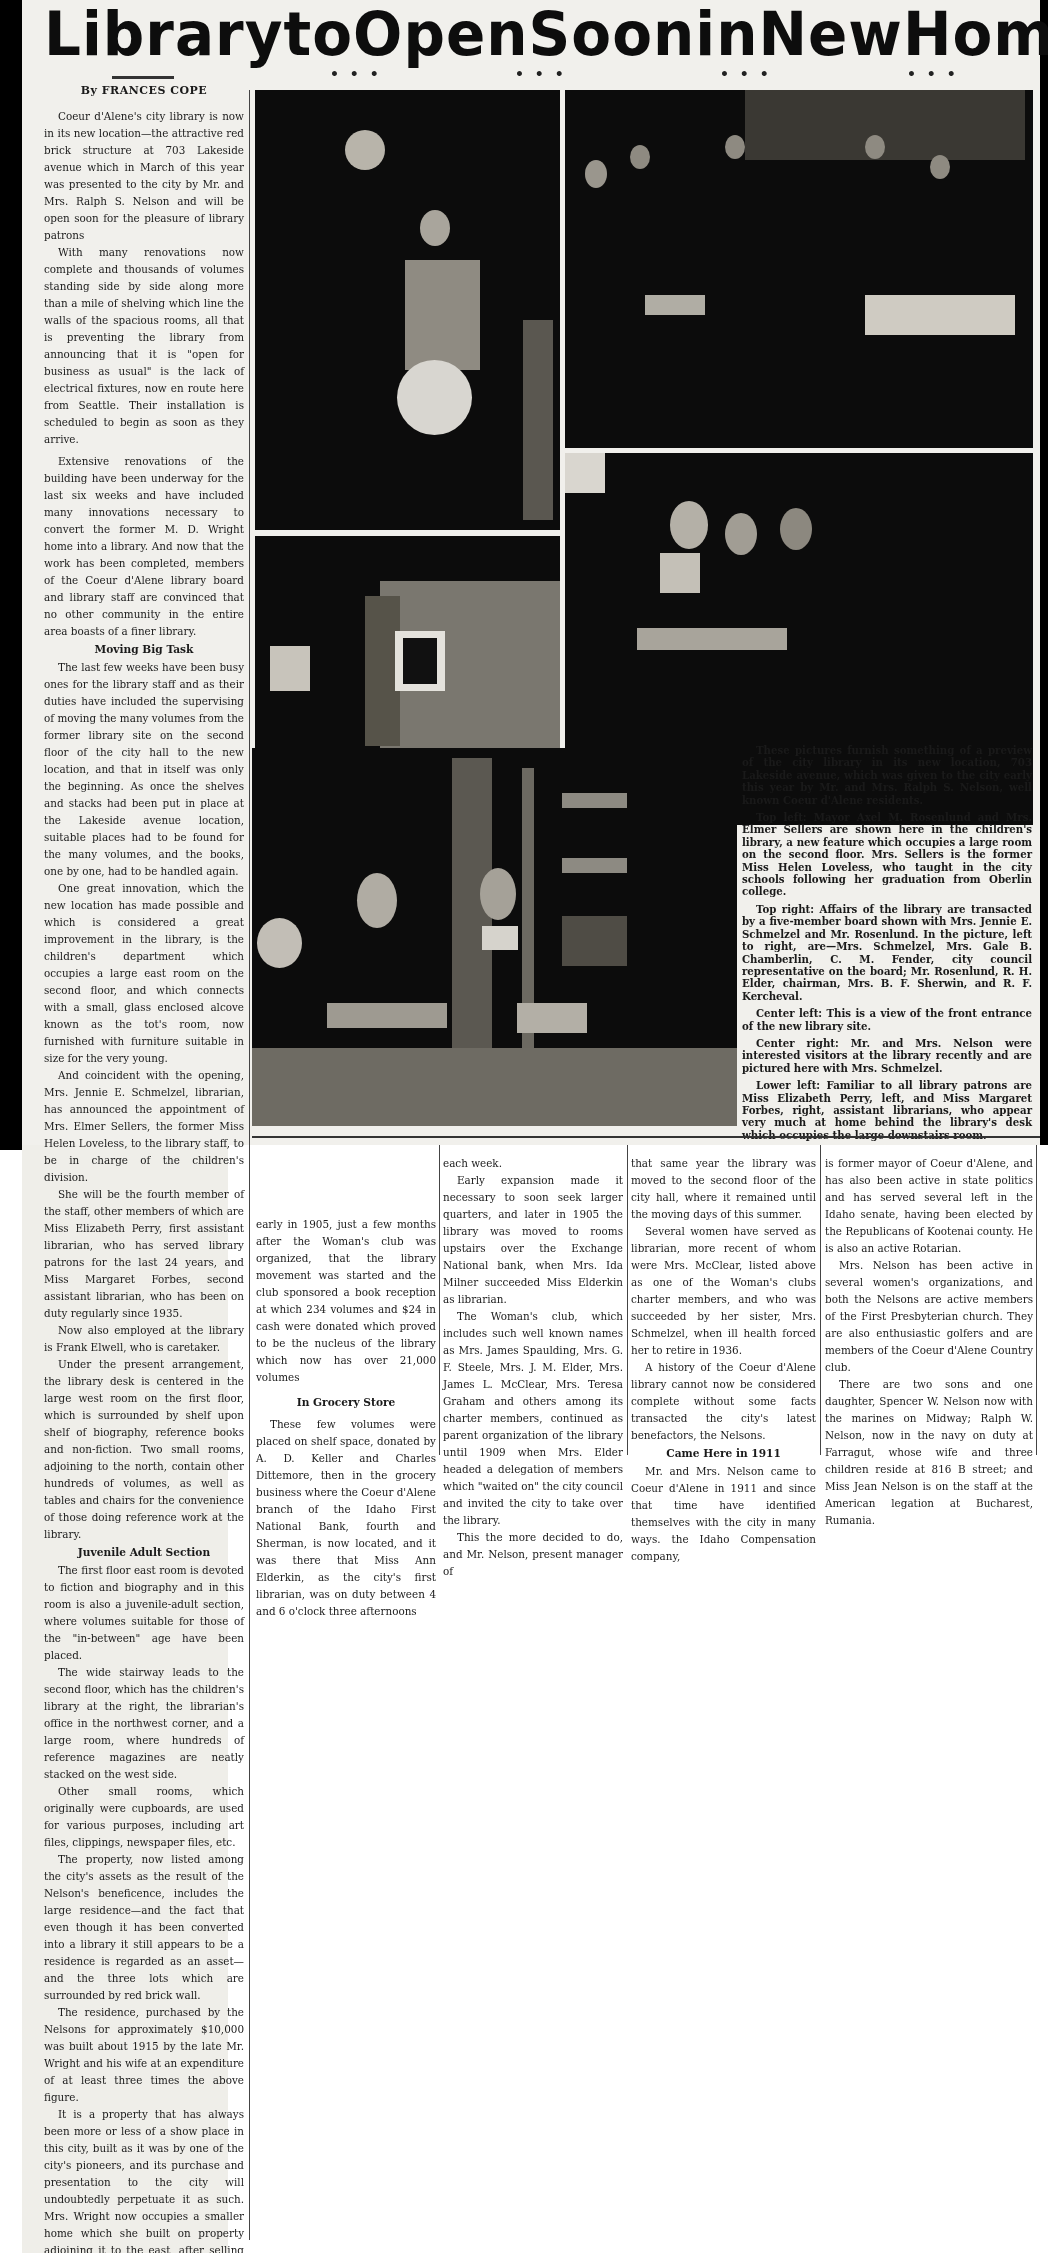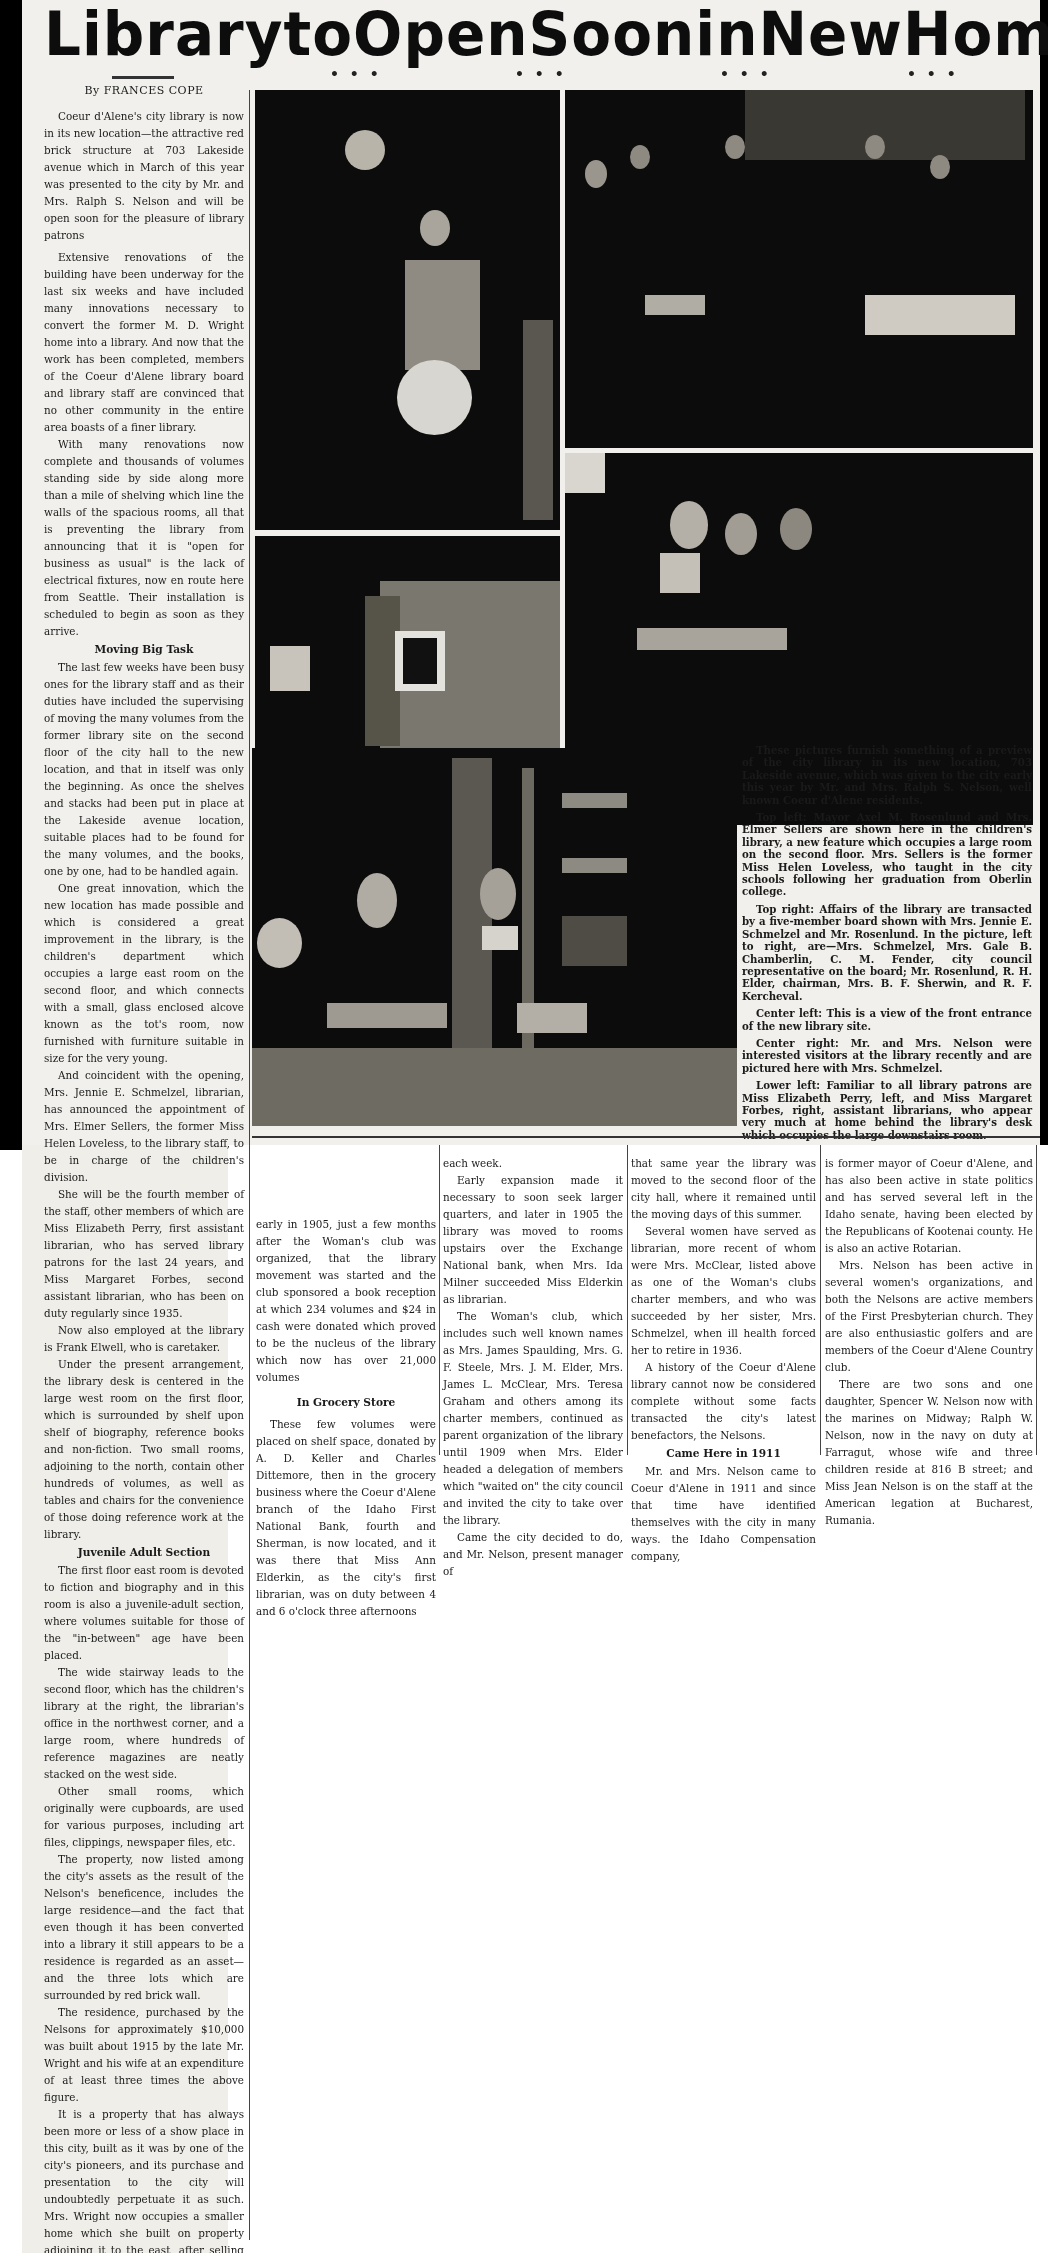--- a/index.html
+++ b/index.html
@@ -18,21 +18,21 @@
     position: absolute; left: 44px; top: 2px; width: 1000px; height: 64px;
     font-family: "DejaVu Sans", "Liberation Sans", sans-serif;
     font-weight: bold; font-size: 58px; letter-spacing: 1px;
     display: flex; justify-content: space-between; align-items: center;
     color: #0d0d0d; transform: scaleY(1.05);
   }
   .headline span { display: inline-block; }
   .dots { position: absolute; top: 66px; font-size: 14px; letter-spacing: 3px; font-weight: bold; color: #222; font-family: "DejaVu Sans", sans-serif; }
 
   .rule-short { position: absolute; left: 112px; top: 76px; width: 62px; height: 3px; background: #333; }
-  .byline { position: absolute; left: 44px; top: 84px; width: 200px; text-align: center; font-weight: normal; font-size: 11px; letter-spacing: 0.5px; }
+  .byline { position: absolute; left: 44px; top: 84px; width: 200px; text-align: center; font-weight: bold; font-size: 11px; letter-spacing: 0.5px; }
 
   .col { position: absolute; font-size: 10.4px; line-height: 17px; text-align: justify; hyphens: manual; margin-top: 8px; }
   .col p { margin: 0; text-indent: 14px; }
   .col h4 { margin: 1px 0; font-size: 10.6px; text-align: center; font-weight: bold; }
 
   .col-rule { position: absolute; width: 1px; background: #444; }
 
   .photos { position: absolute; left: 253px; top: 88px; width: 780px; height: 652px; }
   .photo { position: absolute; background: #0c0c0c; overflow: hidden; }
   .photo .shade { position: absolute; }
@@ -62,22 +62,22 @@
 <div class="dots" style="left:330px">• • •</div>
 <div class="dots" style="left:515px">• • •</div>
 <div class="dots" style="left:720px">• • •</div>
 <div class="dots" style="left:907px">• • •</div>
 
 <div class="rule-short"></div>
 <div class="byline">By FRANCES COPE</div>
 
 <div class="col" style="left:44px; top:100px; width:200px;">
   <p>Coeur d'Alene's city library is now in its new location—the attractive red brick structure at 703 Lakeside avenue which in March of this year was presented to the city by Mr. and Mrs. Ralph S. Nelson and will be open soon for the pleasure of library patrons</p>
+  <p>With many renovations now complete and thousands of volumes standing side by side along more than a mile of shelving which line the walls of the spacious rooms, all that is preventing the library from announcing that it is "open for business as usual" is the lack of electrical fixtures, now en route here from Seattle. Their installation is scheduled to begin as soon as they arrive.</p>
   <p style="margin-top:5px">Extensive renovations of the building have been underway for the last six weeks and have included many innovations necessary to convert the former M. D. Wright home into a library. And now that the work has been completed, members of the Coeur d'Alene library board and library staff are convinced that no other community in the entire area boasts of a finer library.</p>
-  <p>With many renovations now complete and thousands of volumes standing side by side along more than a mile of shelving which line the walls of the spacious rooms, all that is preventing the library from announcing that it is "open for business as usual" is the lack of electrical fixtures, now en route here from Seattle. Their installation is scheduled to begin as soon as they arrive.</p>
   <h4>Moving Big Task</h4>
   <p>The last few weeks have been busy ones for the library staff and as their duties have included the supervising of moving the many volumes from the former library site on the second floor of the city hall to the new location, and that in itself was only the beginning. As once the shelves and stacks had been put in place at the Lakeside avenue location, suitable places had to be found for the many volumes, and the books, one by one, had to be handled again.</p>
   <p>One great innovation, which the new location has made possible and which is considered a great improvement in the library, is the children's department which occupies a large east room on the second floor, and which connects with a small, glass enclosed alcove known as the tot's room, now furnished with furniture suitable in size for the very young.</p>
   <p>And coincident with the opening, Mrs. Jennie E. Schmelzel, librarian, has announced the appointment of Mrs. Elmer Sellers, the former Miss Helen Loveless, to the library staff, to be in charge of the children's division.</p>
   <p>She will be the fourth member of the staff, other members of which are Miss Elizabeth Perry, first assistant librarian, who has served library patrons for the last 24 years, and Miss Margaret Forbes, second assistant librarian, who has been on duty regularly since 1935.</p>
   <p>Now also employed at the library is Frank Elwell, who is caretaker.</p>
   <p>Under the present arrangement, the library desk is centered in the large west room on the first floor, which is surrounded by shelf upon shelf of biography, reference books and non-fiction. Two small rooms, adjoining to the north, contain other hundreds of volumes, as well as tables and chairs for the convenience of those doing reference work at the library.</p>
   <h4>Juvenile Adult Section</h4>
   <p>The first floor east room is devoted to fiction and biography and in this room is also a juvenile-adult section, where volumes suitable for those of the "in-between" age have been placed.</p>
   <p>The wide stairway leads to the second floor, which has the children's library at the right, the librarian's office in the northwest corner, and a large room, where hundreds of reference magazines are neatly stacked on the west side.</p>
@@ -157,21 +157,21 @@
   <p style="text-indent:0">early in 1905, just a few months after the Woman's club was organized, that the library movement was started and the club sponsored a book reception at which 234 volumes and $24 in cash were donated which proved to be the nucleus of the library which now has over 21,000 volumes</p>
   <h4 style="margin:8px 0 5px">In Grocery Store</h4>
   <p>These few volumes were placed on shelf space, donated by A. D. Keller and Charles Dittemore, then in the grocery business where the Coeur d'Alene branch of the Idaho First National Bank, fourth and Sherman, is now located, and it was there that Miss Ann Elderkin, as the city's first librarian, was on duty between 4 and 6 o'clock three afternoons</p>
 </div>
 <div class="col-rule" style="left:439px; top:1145px; height:310px;"></div>
 
 <div class="col" style="left:443px; top:1147px; width:180px;">
   <p style="text-indent:0">each week.</p>
   <p>Early expansion made it necessary to soon seek larger quarters, and later in 1905 the library was moved to rooms upstairs over the Exchange National bank, when Mrs. Ida Milner succeeded Miss Elderkin as librarian.</p>
   <p>The Woman's club, which includes such well known names as Mrs. James Spaulding, Mrs. G. F. Steele, Mrs. J. M. Elder, Mrs. James L. McClear, Mrs. Teresa Graham and others among its charter members, continued as parent organization of the library until 1909 when Mrs. Elder headed a delegation of members which "waited on" the city council and invited the city to take over the library.</p>
-  <p>Came the city decided to do, and Mr. Nelson, present manager of</p>
+  <p>This the more decided to do, and Mr. Nelson, present manager of</p>
 </div>
 <div class="col-rule" style="left:627px; top:1145px; height:310px;"></div>
 
 <div class="col" style="left:631px; top:1147px; width:185px;">
   <p style="text-indent:0">that same year the library was moved to the second floor of the city hall, where it remained until the moving days of this summer.</p>
   <p>Several women have served as librarian, more recent of whom were Mrs. McClear, listed above as one of the Woman's clubs charter members, and who was succeeded by her sister, Mrs. Schmelzel, when ill health forced her to retire in 1936.</p>
   <p>A history of the Coeur d'Alene library cannot now be considered complete without some facts transacted the city's latest benefactors, the Nelsons.</p>
   <h4>Came Here in 1911</h4>
   <p>Mr. and Mrs. Nelson came to Coeur d'Alene in 1911 and since that time have identified themselves with the city in many ways. the Idaho Compensation company,</p>
 </div>

